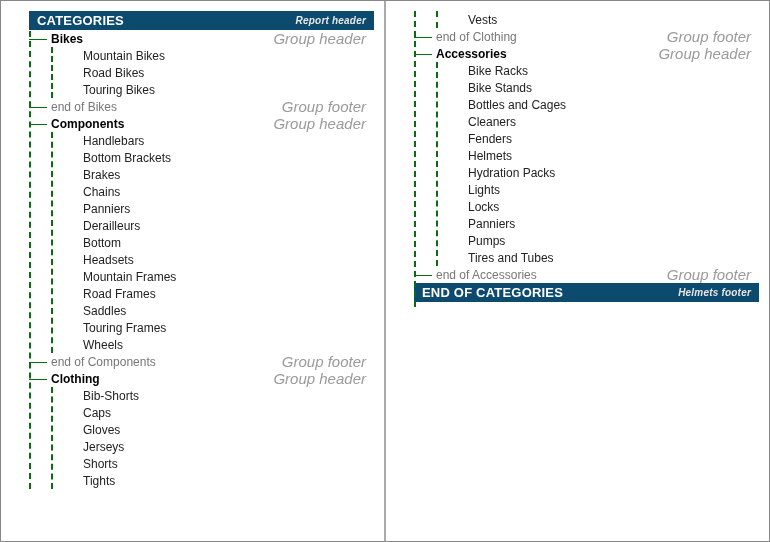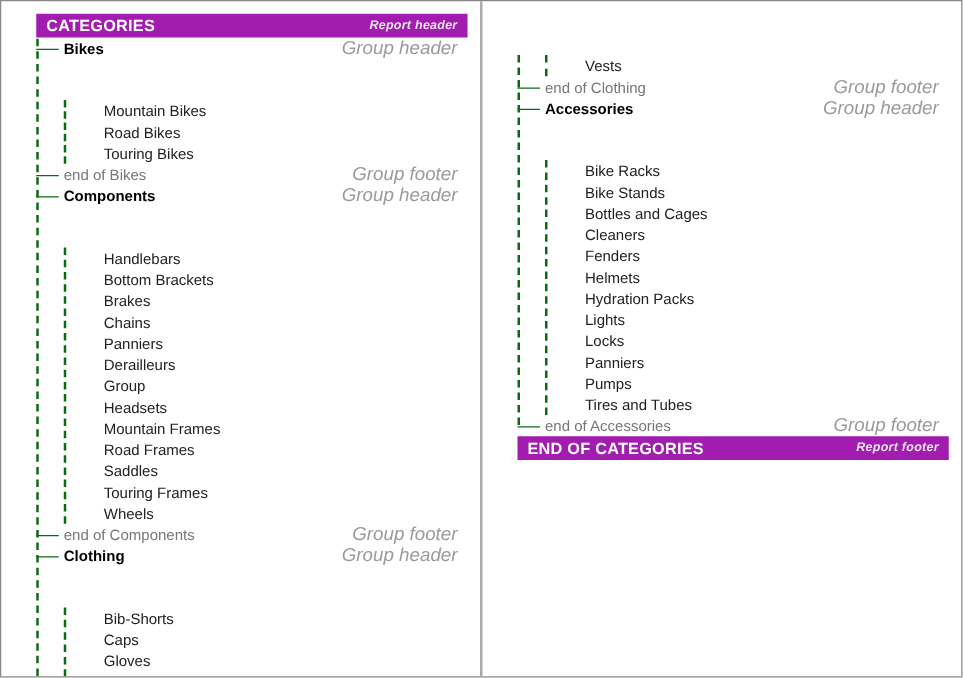--- a/index.html
+++ b/index.html
@@ -35,21 +35,21 @@
   }
   
   .main-line {
     position: absolute;
     left: 0;
     top: 0;
     bottom: 0;
     border-left: 2px dashed #0a6b13;
   }
   .section-bar {
-    background: #a21caf;
+    background: #0c4a6e;
     color: #ffffff;
     font-weight: bold;
     padding: 2px 8px;
     font-size: 13px;
     display: flex;
     justify-content: space-between;
     align-items: center;
     margin-left: 0;
     margin-right: 0;
     letter-spacing: 0.2px;
@@ -93,21 +93,20 @@
     right: 8px;
     color: #9a9a9a;
     font-style: italic;
     font-size: 15px;
   }
   
   .group-body {
     position: relative;
     margin-left: 22px;
     padding-left: 18px;
-    margin-top: 33px;
   }
   .group-body::before {
     content: "";
     position: absolute;
     left: 0;
     top: 0;
     bottom: 0;
     border-left: 2px dashed #0a6b13;
   }
   .item-row {
@@ -177,21 +176,21 @@
         <div class="item-row">
             <span class="item-text">Chains</span>
           </div>
         <div class="item-row">
             <span class="item-text">Panniers</span>
           </div>
         <div class="item-row">
             <span class="item-text">Derailleurs</span>
           </div>
         <div class="item-row">
-            <span class="item-text">Group</span>
+            <span class="item-text">Bottom</span>
           </div>
         <div class="item-row">
             <span class="item-text">Headsets</span>
           </div>
         <div class="item-row">
             <span class="item-text">Mountain Frames</span>
           </div>
         <div class="item-row">
             <span class="item-text">Road Frames</span>
           </div>
@@ -221,20 +220,23 @@
             <span class="item-text">Bib-Shorts</span>
           </div>
         <div class="item-row">
             <span class="item-text">Caps</span>
           </div>
         <div class="item-row">
             <span class="item-text">Gloves</span>
           </div>
         <div class="item-row">
             <span class="item-text">Jerseys</span>
+          </div>
+        <div class="item-row">
+            <span class="item-text">Shorts</span>
           </div>
         <div class="item-row">
             <span class="item-text">Tights</span>
           </div>
       </div>
     </div>
   </div>
 
   <div class="col-divider"></div>
 
@@ -297,18 +299,18 @@
           </div>
       </div>
       <div class="row group-footer">
         <div class="tick tick-group"></div>
         <span class="group-title">end of Accessories</span>
         <span class="ann">Group footer</span>
       </div>
 
       <div class="section-bar">
         <span>END OF CATEGORIES</span>
-        <span class="label-right">Report footer</span>
+        <span class="label-right">Helmets footer</span>
       </div>
     </div>
   </div>
 
 </div>
 
 </body></html>

